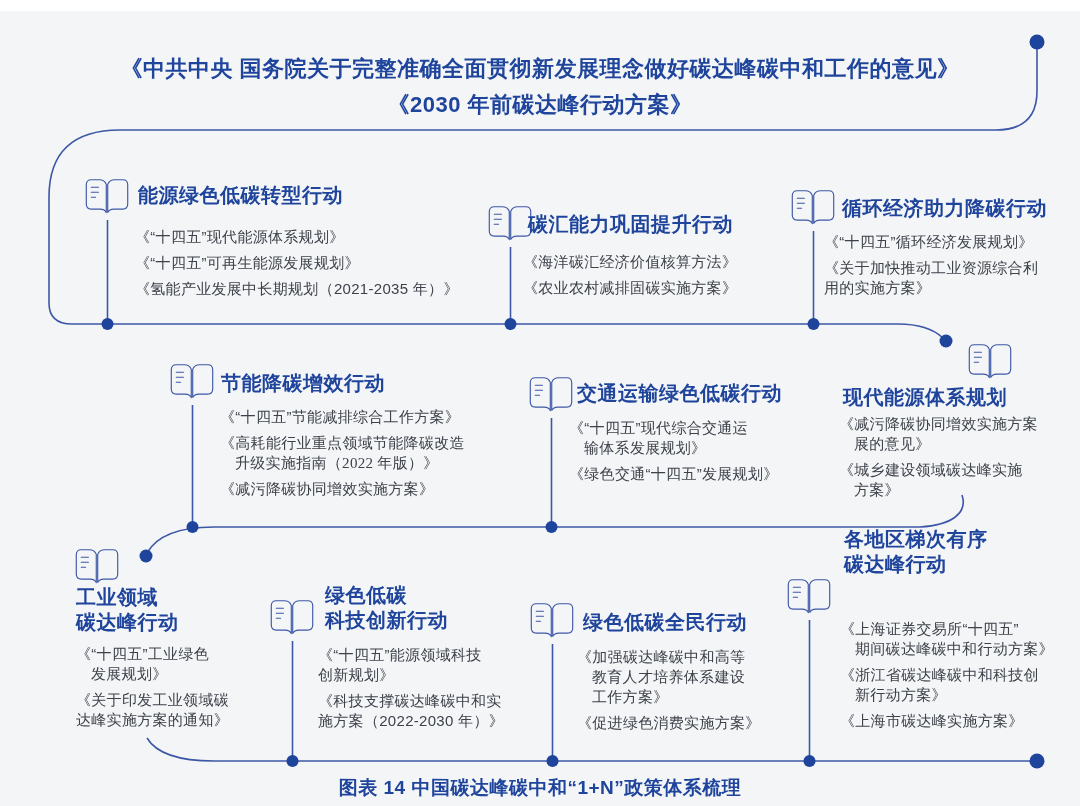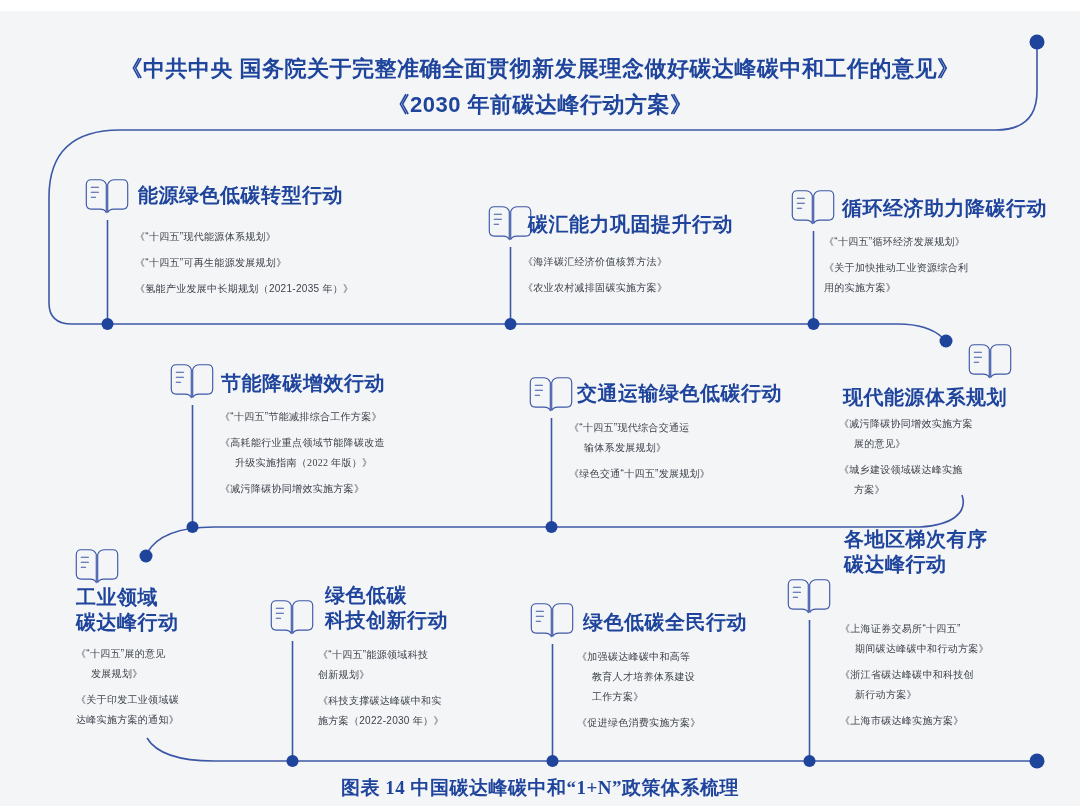--- a/index.html
+++ b/index.html
@@ -10,26 +10,26 @@
   }
   html,body{margin:0;padding:0;background:#fff;}
   body{font-family:"Liberation Sans","DejaVu Sans",sans-serif;}
   #stage{position:relative;width:1080px;height:806px;background:var(--bg);overflow:hidden;margin:11px auto;}
   .connectors{position:absolute;left:0;top:0;}
   .connectors path,.connectors line{stroke:var(--line);stroke-width:1.6;fill:none;}
   .connectors circle{fill:var(--primary);stroke:none;}
   .title-line{position:absolute;left:0;width:100%;text-align:center;color:var(--primary);
     font-weight:700;font-size:22px;line-height:28px;letter-spacing:0.5px;white-space:nowrap;}
   .caption{position:absolute;left:0;top:764px;width:100%;text-align:center;color:var(--primary);
-    font-weight:700;font-size:19px;letter-spacing:0.5px;font-family:Liberation Serif, serif;}
+    font-weight:700;font-size:19px;letter-spacing:0.5px;}
   .book{position:absolute;width:46px;height:40px;color:var(--primary);}
   .heading{position:absolute;color:var(--primary);font-weight:700;font-size:20px;line-height:25px;
     letter-spacing:0.5px;white-space:nowrap;}
   .heading span{display:block;}
-  .docs{position:absolute;color:var(--doc);font-size:10px;line-height:20px;letter-spacing:0.3px;white-space:nowrap;}
+  .docs{position:absolute;color:var(--doc);font-size:15px;line-height:20px;letter-spacing:0.3px;white-space:nowrap;}
   .doc{margin-bottom:6px;}
   .doc-line.ind{padding-left:15px;font-family:Liberation Serif, serif;}
 </style>
 </head>
 <body>
 
 <div id="stage">
 
   <svg class="connectors" width="1080" height="806" aria-hidden="true">
     <defs>
@@ -189,21 +189,21 @@
   <div>
     <svg class="book" style="left:74px;top:537px">
         <use href="#book-sym"></use>
       </svg>
     <div class="heading" style="left:76px;top:574px">
       <span>工业领域</span>
       <span>碳达峰行动</span>
     </div>
     <div class="docs" style="left:76px;top:633px">
         <div class="doc">
-          <div class="doc-line">《“十四五”展的意见</div>
+          <div class="doc-line">《“十四五”工业绿色</div>
           <div class="doc-line ind">发展规划》</div>
         </div>
         <div class="doc">
           <div class="doc-line">《关于印发工业领域碳</div>
           <div class="doc-line">达峰实施方案的通知》</div>
         </div>
       </div>
   </div>
 
   <div>

